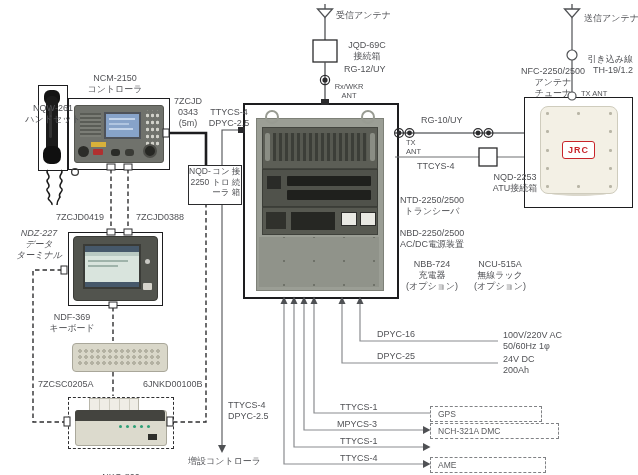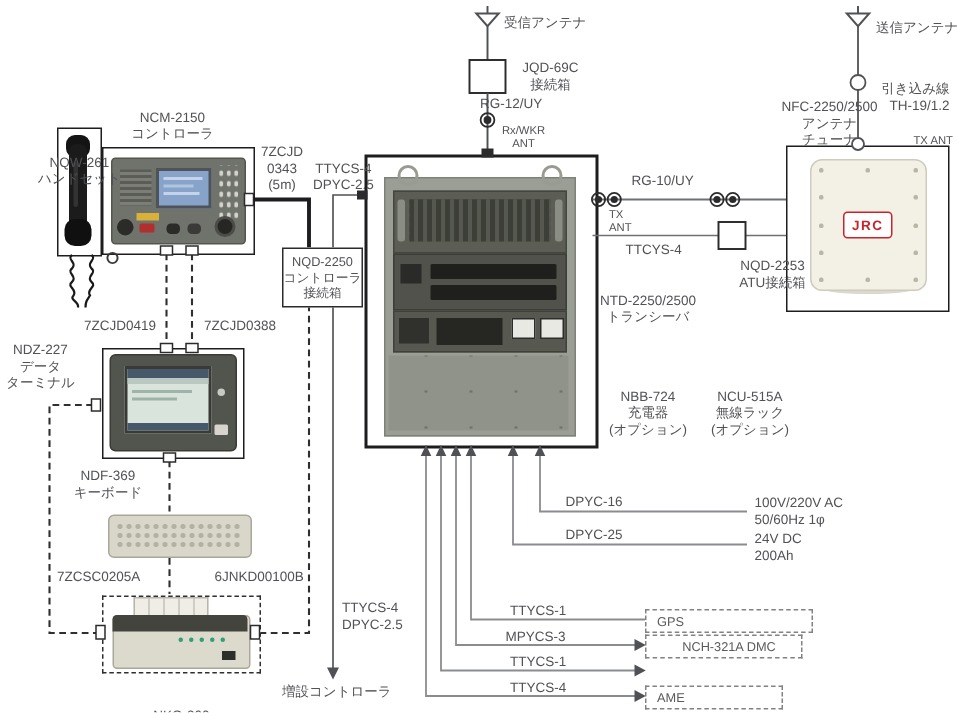--- a/index.html
+++ b/index.html
@@ -7,21 +7,21 @@
          font-family:"Liberation Sans","DejaVu Sans",sans-serif;color:#515256;}
   .lbl{position:absolute;font-size:9px;line-height:1.2;color:#515256;text-align:center;white-space:nowrap;z-index:5;}
   .lbl.left{text-align:left;}
   .lbl.sm{font-size:7.5px;line-height:1.15;}
   .frame{position:absolute;border:1.6px solid #1d1d1f;background:#ffffff;z-index:2;}
   .part{position:absolute;z-index:3;}
   .dashbox{position:absolute;border:1.4px dashed #808285;background:#ffffff;z-index:2;
            font-size:8.5px;color:#5a5b5e;display:flex;align-items:center;padding-left:7px;box-sizing:border-box;}
   .jbox{position:absolute;border:1.3px solid #2b2b2d;background:#fff;z-index:4;
         font-size:8.5px;line-height:1.25;text-align:center;color:#515256;
-        display:flex;flex-direction:column;justify-content:center;}
+        display:flex;flex-direction:row;justify-content:center;}
   svg.wires{position:absolute;left:0;top:0;z-index:4;pointer-events:none;}
   .eq{position:absolute;}
 </style>
 </head>
 <body>
 
 <div id="stage">
 
   <div class="frame" style="left:38px;top:85px;width:28px;height:84px;"></div>
   <div class="frame" style="left:68px;top:98px;width:100px;height:70px;"></div>
@@ -203,62 +203,66 @@
 
   <div class="jbox" style="left:188px;top:165px;width:52px;height:38px;">
     <span>NQD-2250</span>
     <span>コントローラ</span>
     <span>接続箱</span>
   </div>
 
   <div class="dashbox" style="left:430px;top:406px;width:112px;height:16px;">
       <span>GPS</span>
     </div>
-  <div class="dashbox" style="left:430px;top:423px;width:105px;height:16px;justify-content:center;">
+  <div class="dashbox" style="left:430px;top:423px;width:129px;height:16px;">
       <span>NCH-321A DMC</span>
     </div>
-  <div class="dashbox" style="left:430px;top:457px;width:92px;height:16px;">
+  <div class="dashbox" style="left:430px;top:457px;width:116px;height:16px;">
       <span>AME</span>
     </div>
 
   <div class="lbl left" style="left:336px;top:10px;">受信アンテナ</div>
   <div class="lbl" style="left:341px;top:40px;width:52px;">
     <div>JQD-69C</div>
       <div>接続箱</div>
   </div>
-  <div class="lbl left" style="left:320px;top:64px;text-align:right;">RG-12/UY</div>
+  <div class="lbl left" style="left:344px;top:64px;text-align:right;">RG-12/UY</div>
   <div class="lbl sm" style="left:331px;top:83px;width:36px;">
     <div>Rx/WKR</div>
       <div>ANT</div>
   </div>
   <div class="lbl left" style="left:584px;top:13px;">送信アンテナ</div>
   <div class="lbl" style="left:499px;top:66px;width:68px;margin-left:20px;">
     <div>NFC-2250/2500</div>
       <div>アンテナ</div>
       <div>チューナ</div>
   </div>
   <div class="lbl" style="left:581px;top:54px;width:52px;text-align:right;">
     <div>引き込み線</div>
       <div>TH-19/1.2</div>
   </div>
-  <div class="lbl left sm" style="left:581px;top:90px;margin-left:28px;">TX ANT</div>
+  <div class="lbl left sm" style="left:581px;top:90px;">TX ANT</div>
   <div class="lbl left" style="left:421px;top:115px;">RG-10/UY</div>
   <div class="lbl left sm" style="left:406px;top:139px;">
     <div>TX</div>
       <div>ANT</div>
   </div>
   <div class="lbl left" style="left:417px;top:161px;">TTCYS-4</div>
   <div class="lbl" style="left:488px;top:172px;width:54px;">
     <div>NQD-2253</div>
       <div>ATU接続箱</div>
   </div>
   <div class="lbl" style="left:395px;top:195px;width:74px;">
     <div>NTD-2250/2500</div>
       <div>トランシーバ</div>
   </div>
+  <div class="lbl" style="left:395px;top:228px;width:74px;">
+    <div>NBD-2250/2500</div>
+      <div>AC/DC電源装置</div>
+  </div>
   <div class="lbl" style="left:403px;top:259px;width:58px;">
     <div>NBB-724</div>
       <div>充電器</div>
       <div>(オプション)</div>
   </div>
   <div class="lbl" style="left:471px;top:259px;width:58px;">
     <div>NCU-515A</div>
       <div>無線ラック</div>
       <div>(オプション)</div>
   </div>
@@ -274,21 +278,21 @@
     <div>7ZCJD</div>
       <div>0343</div>
       <div>(5m)</div>
   </div>
   <div class="lbl" style="left:203px;top:107px;width:52px;">
     <div>TTYCS-4</div>
       <div>DPYC-2.5</div>
   </div>
   <div class="lbl left" style="left:56px;top:212px;">7ZCJD0419</div>
   <div class="lbl left" style="left:136px;top:212px;">7ZCJD0388</div>
-  <div class="lbl" style="left:0;top:228px;width:54px;">
+  <div class="lbl" style="left:12px;top:228px;width:54px;font-style:italic;">
     <div>NDZ-227</div>
       <div>データ</div>
       <div>ターミナル</div>
   </div>
   <div class="lbl" style="left:46px;top:312px;width:52px;">
     <div>NDF-369</div>
       <div>キーボード</div>
   </div>
   <div class="lbl left" style="left:38px;top:379px;">7ZCSC0205A</div>
   <div class="lbl left" style="left:143px;top:379px;">6JNKD00100B</div>

